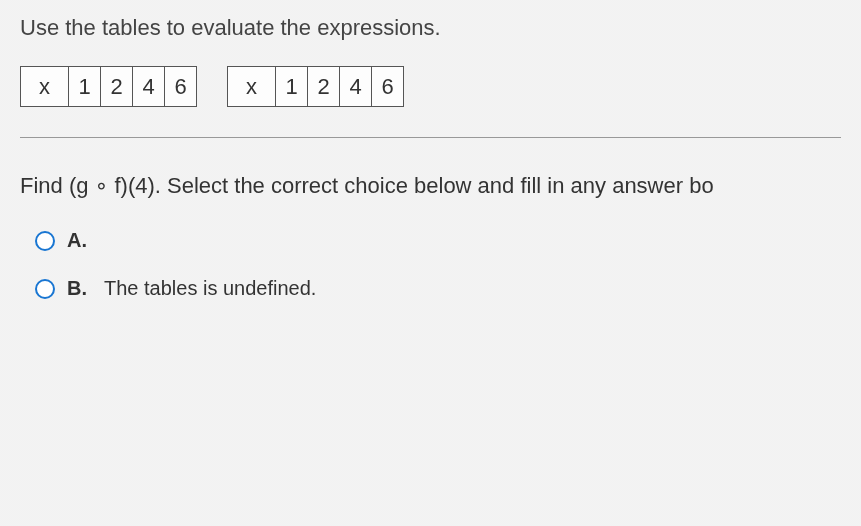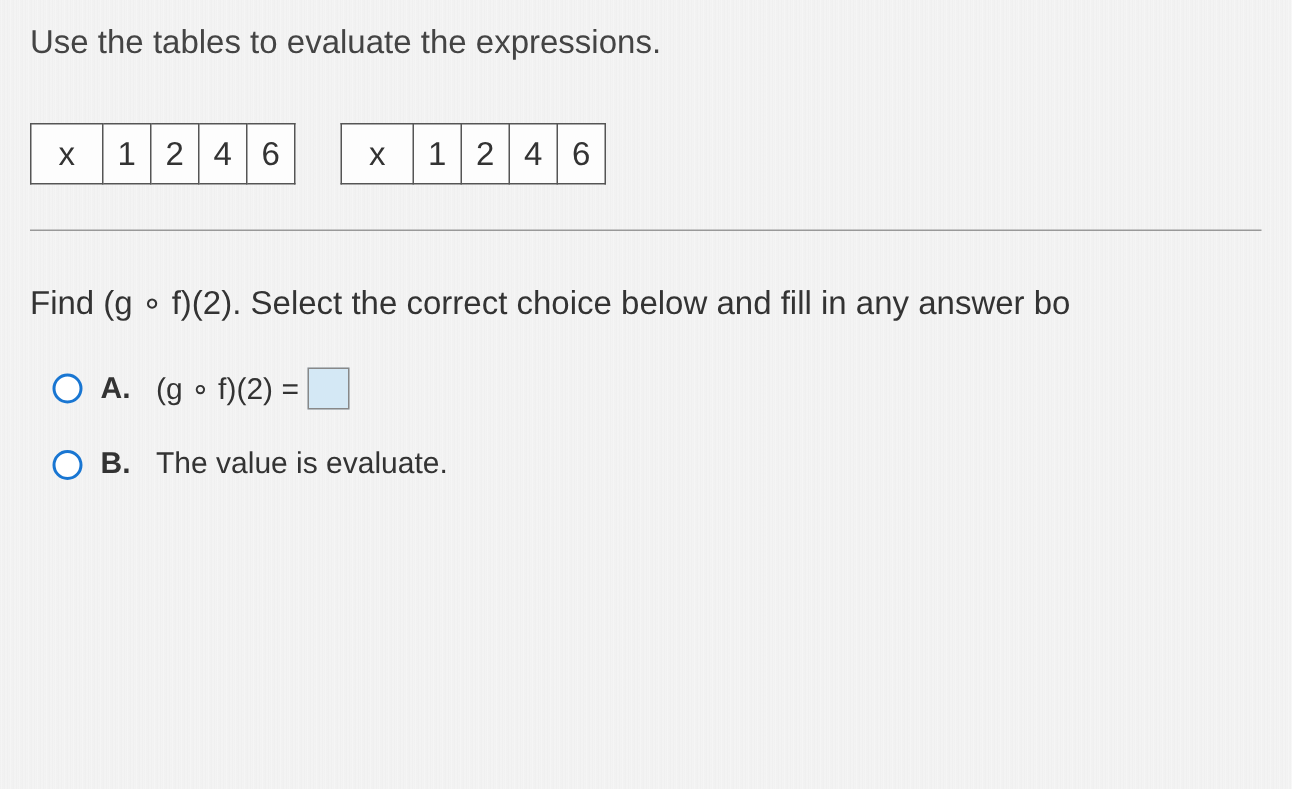--- a/index.html
+++ b/index.html
@@ -19,21 +19,21 @@
         #f5f5f5 3px
       );
       padding: 15px 20px;
       color: #333;
       position: relative;
       overflow: hidden;
     }
     .instruction {
       font-size: 22px;
       color: #444;
-      margin-bottom: 41px;
+      margin-bottom: 25px;
     }
     .tables-row {
       display: flex;
       gap: 30px;
       margin-bottom: 30px;
     }
     table {
       border-collapse: collapse;
       background: #fdfdfd;
     }
@@ -126,29 +126,25 @@
       <td>2</td>
       <td>4</td>
       <td>6</td>
     </tr>
   </tbody>
     </table>
 </div>
 
 <hr class="divider">
 
-<div class="question">Find (g ∘ f)(2). Select the correct choice below and fill in any answer bo</div>
+<div class="question">Find (g ∘ f)(4). Select the correct choice below and fill in any answer bo</div>
 
 <div class="choices">
   <div class="choice">
     <div class="radio"></div>
     <div class="choice-label">A.</div>
-    <div class="choice-text">
-      <span>(g ∘ f)(2) =</span>
-      <span class="answer-box"></span>
-    </div>
   </div>
   <div class="choice">
     <div class="radio"></div>
     <div class="choice-label">B.</div>
-    <div class="choice-text">The value is evaluate.</div>
+    <div class="choice-text">The tables is undefined.</div>
   </div>
 </div>
 
 </body></html>

